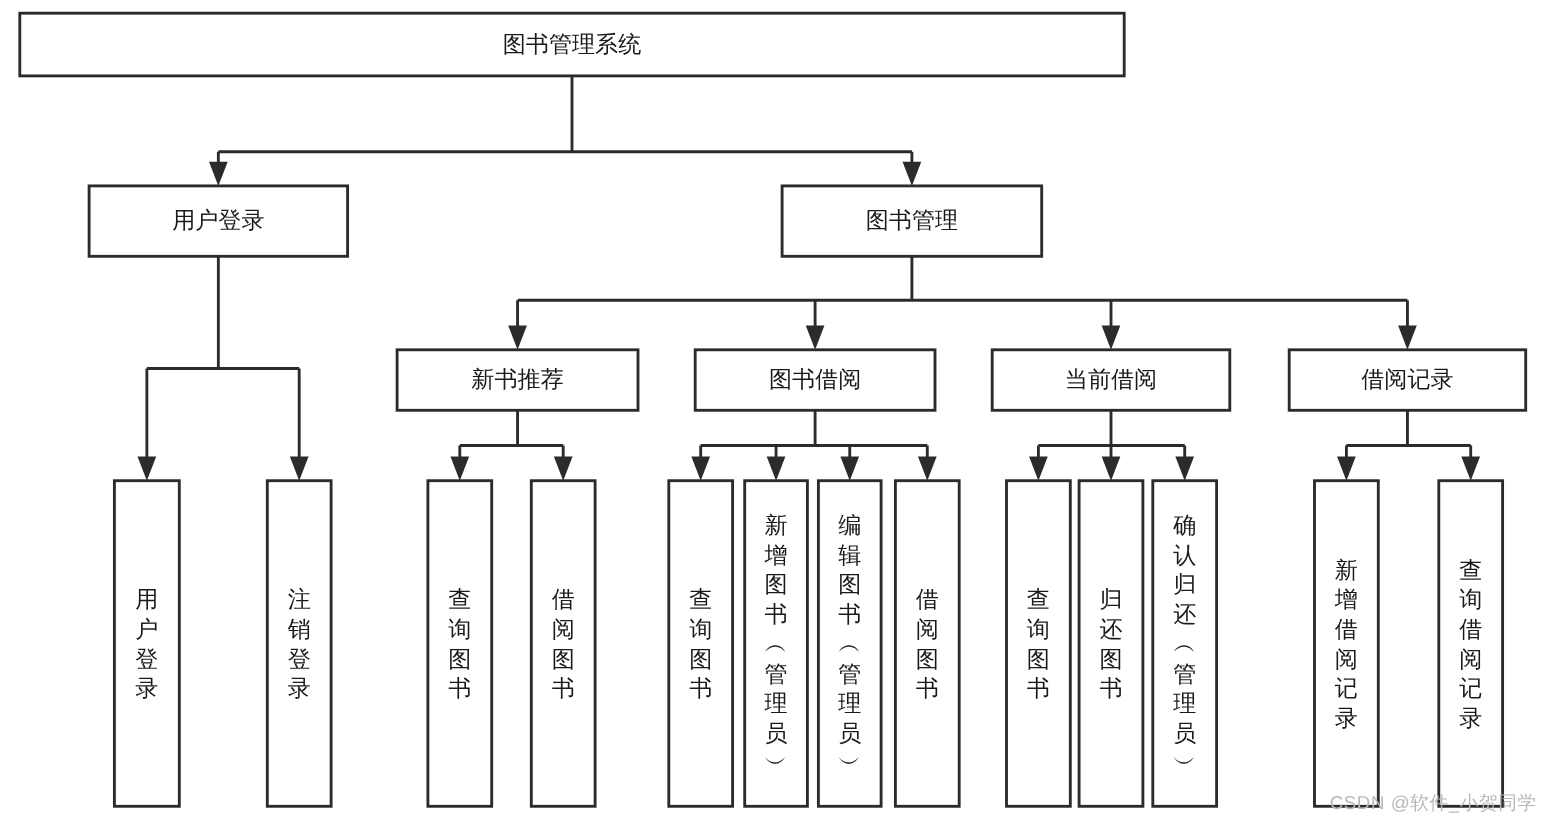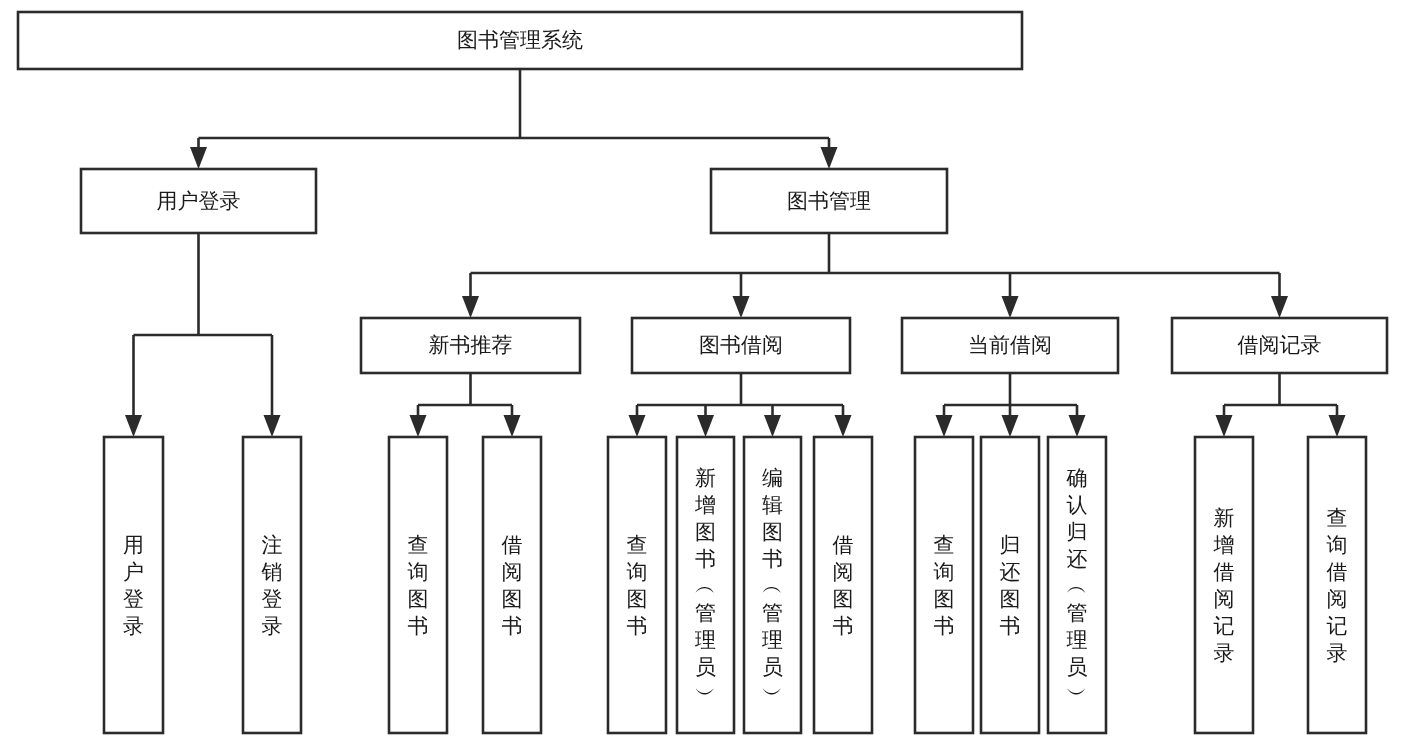--- a/index.html
+++ b/index.html
@@ -215,13 +215,14 @@
         <g>
           <rect class="node-box" x="1195" y="437" width="58" height="296"></rect>
           <text class="node-label-vertical" x="1224" y="525.06"><tspan x="1224" dy="0">新</tspan><tspan x="1224" dy="27">增</tspan><tspan x="1224" dy="27">借</tspan><tspan x="1224" dy="27">阅</tspan><tspan x="1224" dy="27">记</tspan><tspan x="1224" dy="27">录</tspan></text>
         </g>
         <g>
           <rect class="node-box" x="1308" y="437" width="58" height="296"></rect>
           <text class="node-label-vertical" x="1337" y="525.06"><tspan x="1337" dy="0">查</tspan><tspan x="1337" dy="27">询</tspan><tspan x="1337" dy="27">借</tspan><tspan x="1337" dy="27">阅</tspan><tspan x="1337" dy="27">记</tspan><tspan x="1337" dy="27">录</tspan></text>
         </g>
       </g>
   </svg>
+  <div class="watermark">CSDN @软件_小贺同学</div>
 </div>
 
 </body></html>

